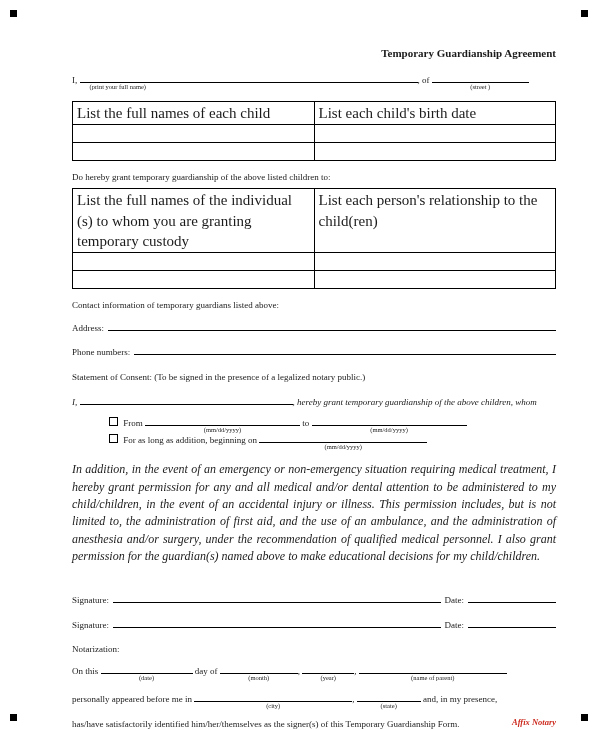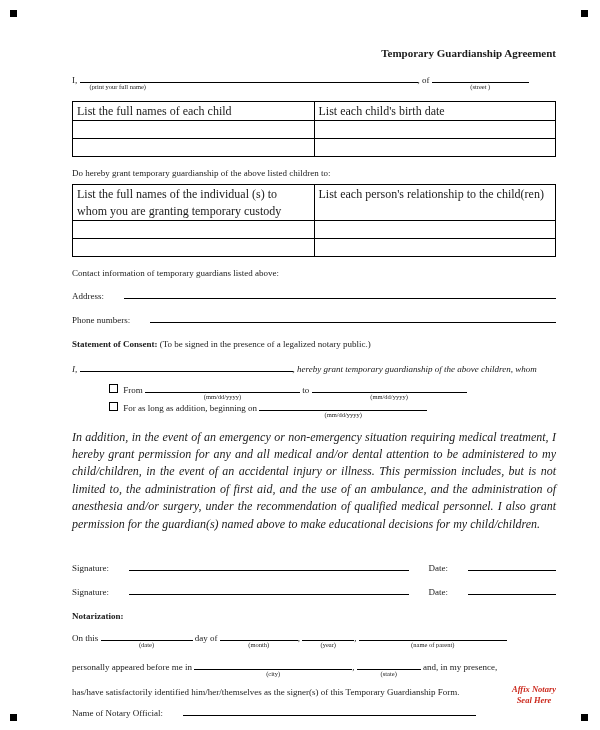--- a/index.html
+++ b/index.html
@@ -12,27 +12,27 @@
   .c-tl{left:10px;top:10px}.c-tr{right:12px;top:10px}
   .c-bl{left:10px;bottom:9px}.c-br{right:12px;bottom:9px}
   .page{position:absolute;left:72px;top:46px;width:484px}
   .title{font-size:11px;font-weight:bold;text-align:right;margin:0 0 12px 0}
   .line{margin-bottom:10px}
   .cap-line{margin-bottom:15px}
   .fld{display:inline-block;position:relative;border-bottom:1px solid #000;height:9px}
   .cap{position:absolute;left:0;top:10px;width:100%;font-size:6.5px;text-align:center;white-space:nowrap;color:#222}
   .cap.capleft{text-align:left;padding-left:10px}
   .cap.capleft0{text-align:left;padding-left:0}
-  .flex{display:flex;align-items:baseline;gap:20px}
+  .flex{display:flex;align-items:baseline;gap:4px}
   .flex .fill{flex:1}
   .nowrap{white-space:nowrap}
   table{width:100%;border-collapse:collapse;margin:4px 0 10px;table-layout:fixed}
-  td{border:1px solid #000;padding:1px 4px;vertical-align:top;font-size:12px}
+  td{border:1px solid #000;padding:1px 4px;vertical-align:top;font-size:15px}
   tr.erow td{height:15px}
-  .bold{font-weight:bold}
+  .bold{font-weight:normal}
   .it{font-style:italic}
   .para{font-style:italic;text-align:justify;margin-bottom:28px;line-height:1.45;font-size:12px}
   .cb{display:inline-block;width:7px;height:7px;border:1px solid #000;margin-right:3px;background:#fff}
   .indent{padding-left:37px}
   .notar{position:relative}
   .seal{position:absolute;right:0;top:74px;color:#cc2a1e;font-style:italic;font-weight:bold;
         font-size:8.5px;line-height:1.3;text-align:center}
   .notary-name{padding-right:80px}
 </style>
 </head>

